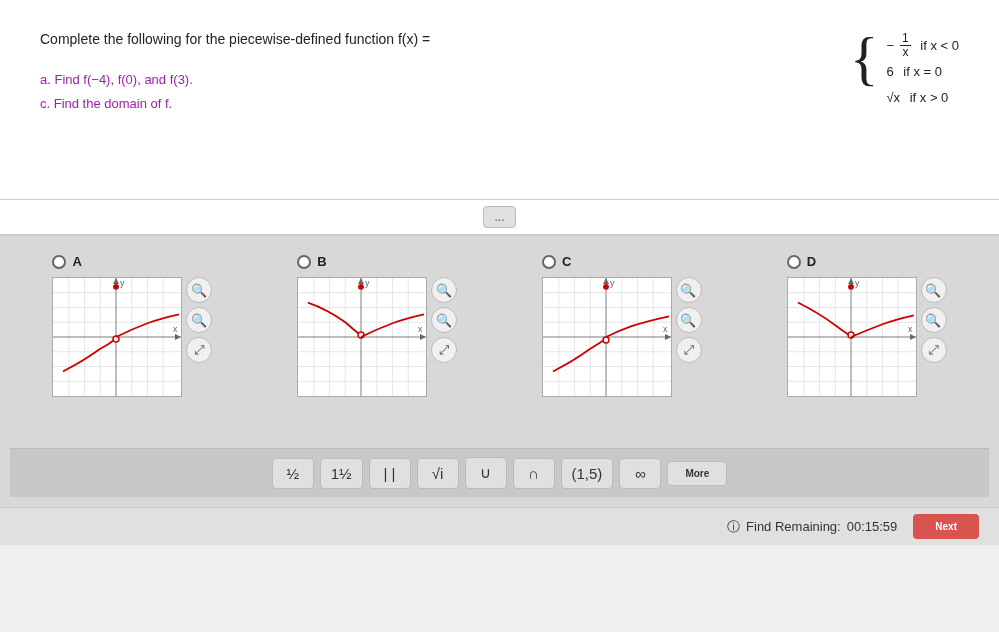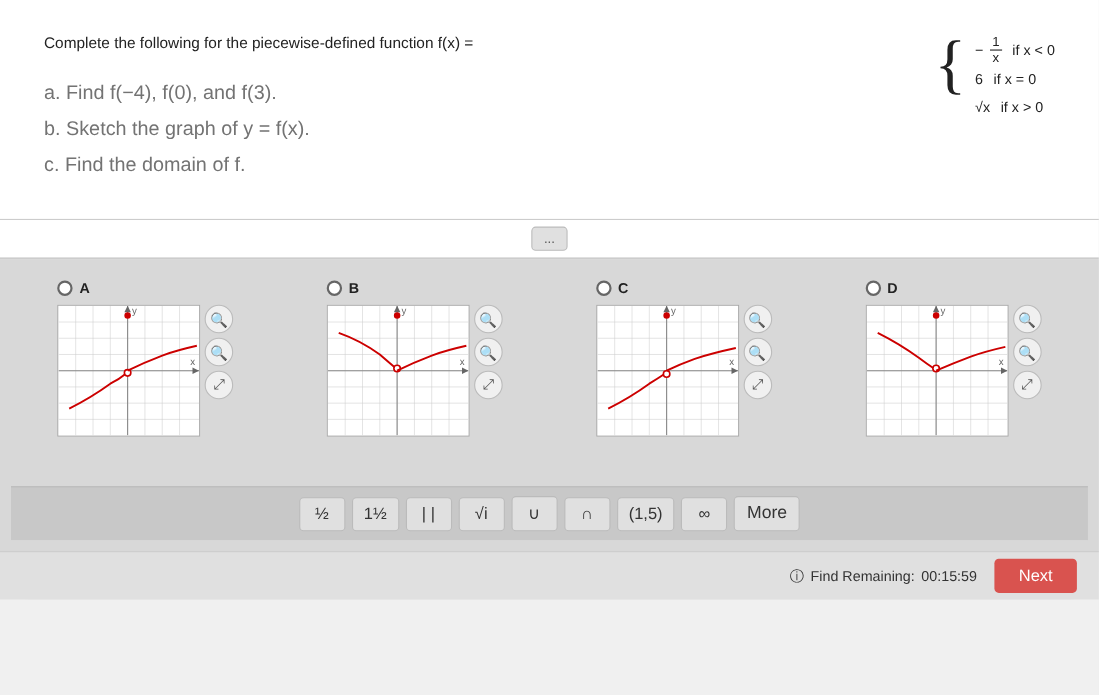--- a/index.html
+++ b/index.html
@@ -34,22 +34,22 @@
       font-size: 14px;
       color: #222;
       line-height: 1.6;
     }
     .question-prompt {
       font-size: 14px;
       margin-bottom: 18px;
       color: #222;
     }
     .question-parts {
-      font-size: 18px;
-      color: #737373;
+      font-size: 13px;
+      color: #a21caf;
       line-height: 1.8;
     }
     .function-def {
       display: flex;
       flex-direction: column;
       align-items: flex-start;
       margin-left: 30px;
       margin-top: 0;
       position: relative;
     }
@@ -212,22 +212,22 @@
       font-size: 15px;
       color: #333;
       min-width: 42px;
       text-align: center;
       display: flex;
       align-items: center;
       justify-content: center;
     }
     .toolbar-btn.more {
       min-width: 60px;
-      font-size: 16px;
-      font-weight: normal;
+      font-size: 10px;
+      font-weight: bold;
     }
     
     .status-bar {
       background: #e0e0e0;
       border-top: 1px solid #ccc;
       padding: 6px 20px;
       display: flex;
       flex-direction: row;
       justify-content: flex-end;
       align-items: center;
@@ -239,43 +239,42 @@
       display: flex;
       align-items: center;
       gap: 6px;
     }
     .next-btn {
       background: #d9534f;
       color: #fff;
       border: none;
       border-radius: 4px;
       padding: 7px 22px;
-      font-size: 15px;
-      font-weight: normal;
+      font-size: 10px;
+      font-weight: bold;
       cursor: pointer;
     }
     
     .grid-line { stroke: #ccc; stroke-width: 0.5; }
     .axis-line { stroke: #888; stroke-width: 1; }
     .curve-line { stroke: #cc0000; stroke-width: 1.8; fill: none; }
     .dot-point { fill: #cc0000; }
     .open-dot { fill: #fff; stroke: #cc0000; stroke-width: 1.5; }
     .arrow-head { fill: #666; }
   </style>
 </head>
 <body>
 
 <div class="main-container">
 
   <div class="question-area">
     <div class="question-text">
       <div class="question-prompt">Complete the following for the piecewise-defined function f(x) =</div>
       <div class="question-parts">
         <div>a. Find f(−4), f(0), and f(3).</div>
-        <div>b. Sketch the graph of y = f(x).</div>
         <div>c. Find the domain of f.</div>
       </div>
     </div>
 
     <div class="function-def">
       <div class="brace-container">
         <span class="big-brace">{</span>
         <div class="piecewise-cases">
           <div class="piecewise-case">
             <span>−</span>

